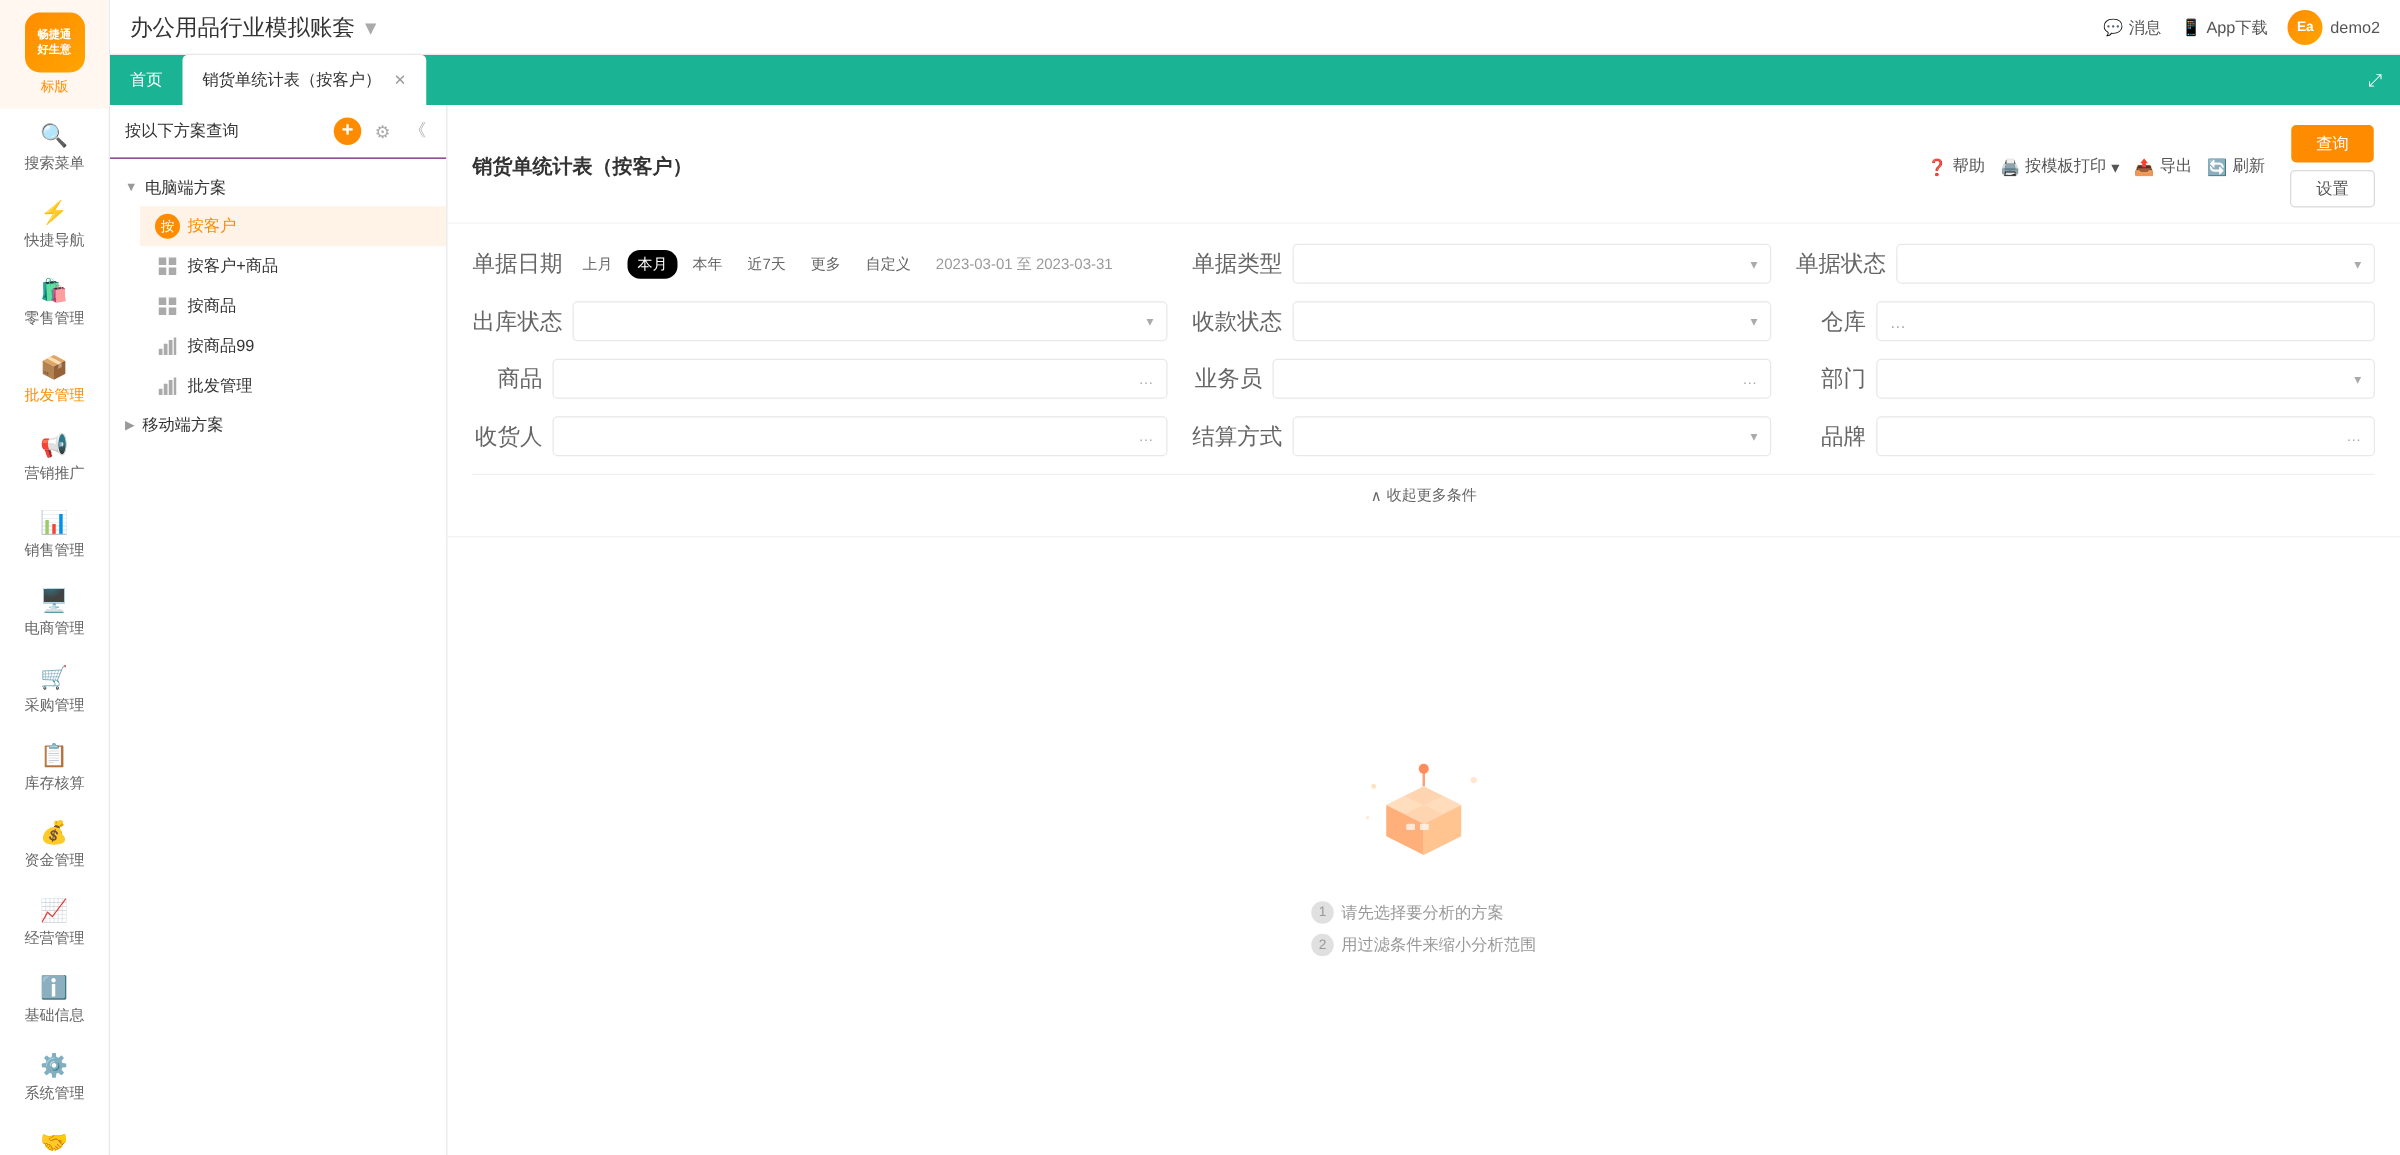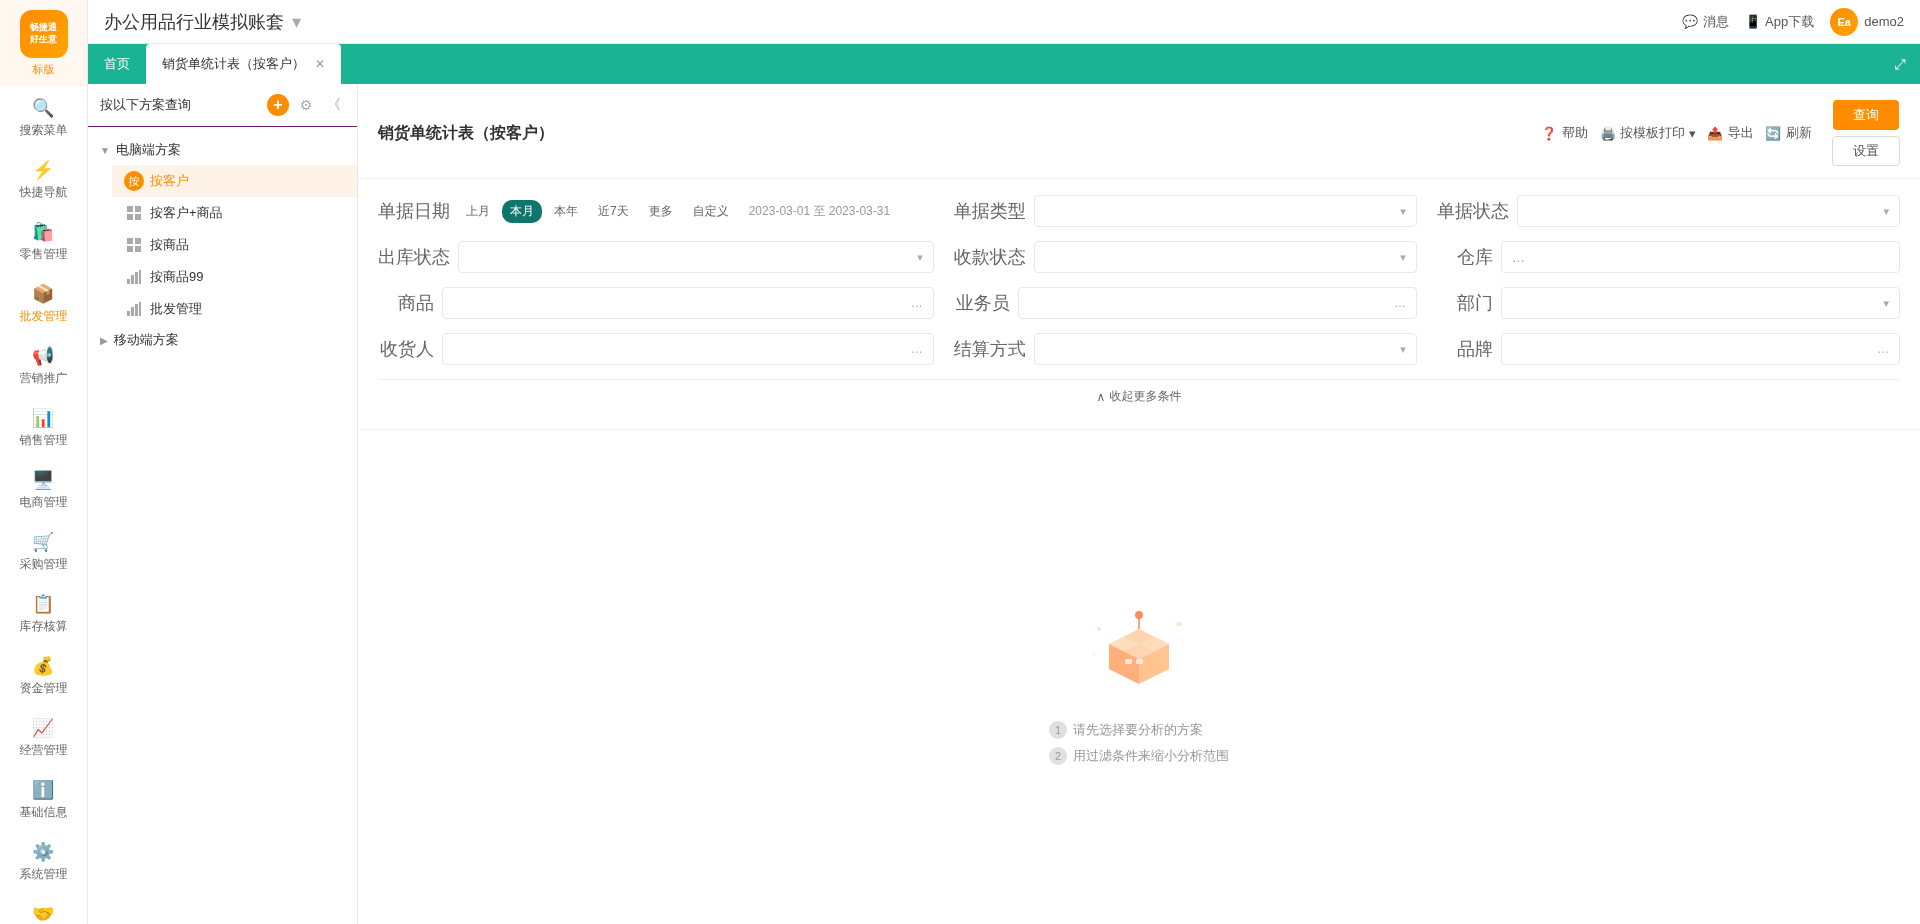--- a/index.html
+++ b/index.html
@@ -63,21 +63,21 @@
     
     .filter-area { background: #fff; padding: 16px 20px; border-bottom: 1px solid #f0f0f0; }
     .filter-row { display: flex; align-items: center; margin-bottom: 14px; gap: 0; }
     .filter-row:last-child { margin-bottom: 0; }
     .filter-item { display: flex; align-items: center; flex: 1; min-width: 0; }
     .filter-label { font-size: 18px; color: #666; white-space: nowrap; margin-right: 8px; min-width: 56px; text-align: right; }
     .filter-input { flex: 1; border: 1px solid #e8e8e8; border-radius: 4px; padding: 5px 10px; font-size: 13px; color: #333; background: #fff; display: flex; align-items: center; justify-content: space-between; cursor: pointer; height: 32px; }
     .filter-sep { width: 20px; flex-shrink: 0; }
     .date-tabs { display: flex; align-items: center; gap: 4px; }
     .date-tab { padding: 3px 8px; border-radius: 3px; font-size: 12px; cursor: pointer; color: #666; }
-    .date-tab.active { background: #0f766e; color: white; border-radius: 10px; }
+    .date-tab.active { background: #000000; color: white; border-radius: 10px; }
     .date-range { font-size: 12px; color: #999; margin-left: 8px; }
 
     .collapse-btn { display: flex; align-items: center; justify-content: center; padding: 8px 0; cursor: pointer; color: #666; font-size: 12px; gap: 4px; }
 
     
     .empty-area { flex: 1; display: flex; flex-direction: column; align-items: center; justify-content: center; background: #fff; gap: 12px; }
     .empty-icon { width: 120px; height: 120px; }
     .empty-tips { display: flex; flex-direction: column; gap: 8px; }
     .empty-tip { display: flex; align-items: flex-start; gap: 6px; font-size: 13px; color: #999; }
     .tip-num { width: 18px; height: 18px; border-radius: 50%; background: #e0e0e0; color: #999; font-size: 11px; display: flex; align-items: center; justify-content: center; flex-shrink: 0; }

